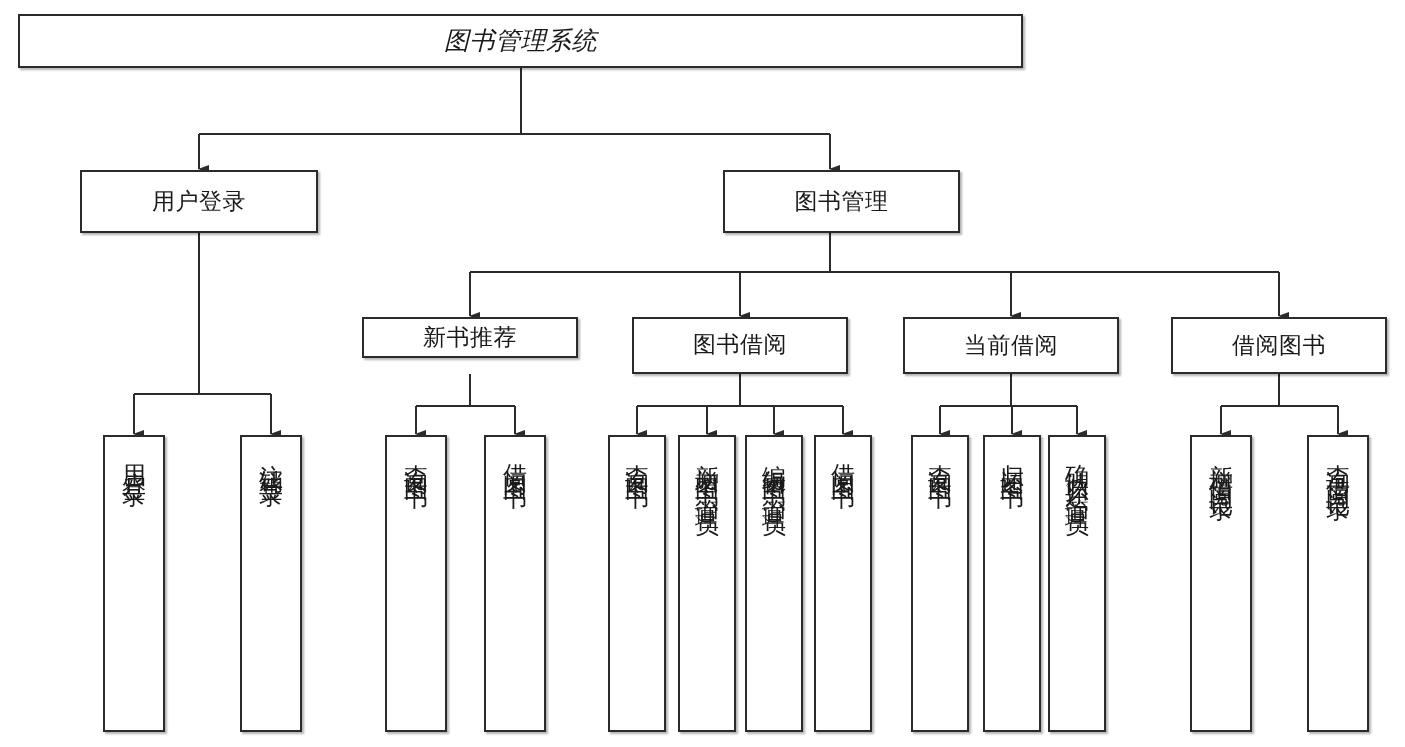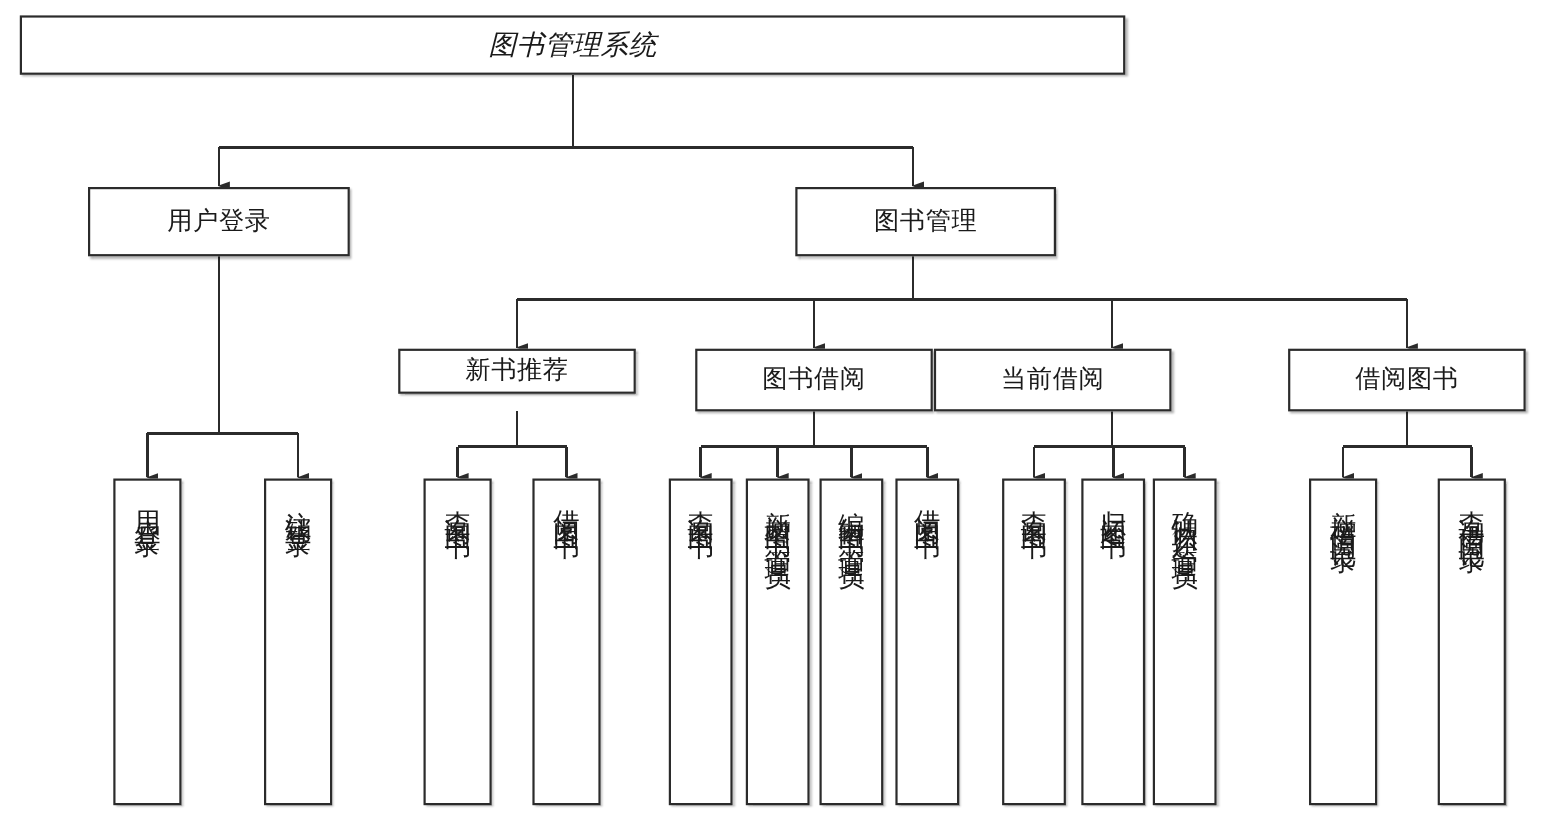--- a/index.html
+++ b/index.html
@@ -133,21 +133,21 @@
       </div>
       <div class="node level-2" id="node-book-manage" style="left: 711px; top: 170px; width: 237px; height: 63px; margin-left: 12px;">
         <span class="node-label">图书管理</span>
       </div>
       <div class="node level-3" id="node-new-book-rec" style="left: 362px; top: 317px; width: 216px; height: 41px;">
         <span class="node-label">新书推荐</span>
       </div>
       <div class="node level-3" id="node-book-borrow" style="left: 632px; top: 317px; width: 216px; height: 57px; font-family: Liberation Serif, serif;">
         <span class="node-label">图书借阅</span>
       </div>
-      <div class="node level-3" id="node-current-borrow" style="left: 849px; top: 317px; width: 216px; height: 57px;">
+      <div class="node level-3" id="node-current-borrow" style="left: 903px; top: 317px; width: 216px; height: 57px;">
         <span class="node-label">当前借阅</span>
       </div>
       <div class="node level-3" id="node-borrow-record" style="left: 1171px; top: 317px; width: 216px; height: 57px;">
         <span class="node-label">借阅图书</span>
       </div>
       <div class="node level-4 leaf" id="node-leaf-user-login" style="left: 103px; top: 435px; width: 62px; height: 297px;">
         <span class="node-label">用户登录</span>
       </div>
       <div class="node level-4 leaf" id="node-leaf-user-logout" style="left: 240px; top: 435px; width: 62px; height: 297px;">
         <span class="node-label">注销登录</span>

